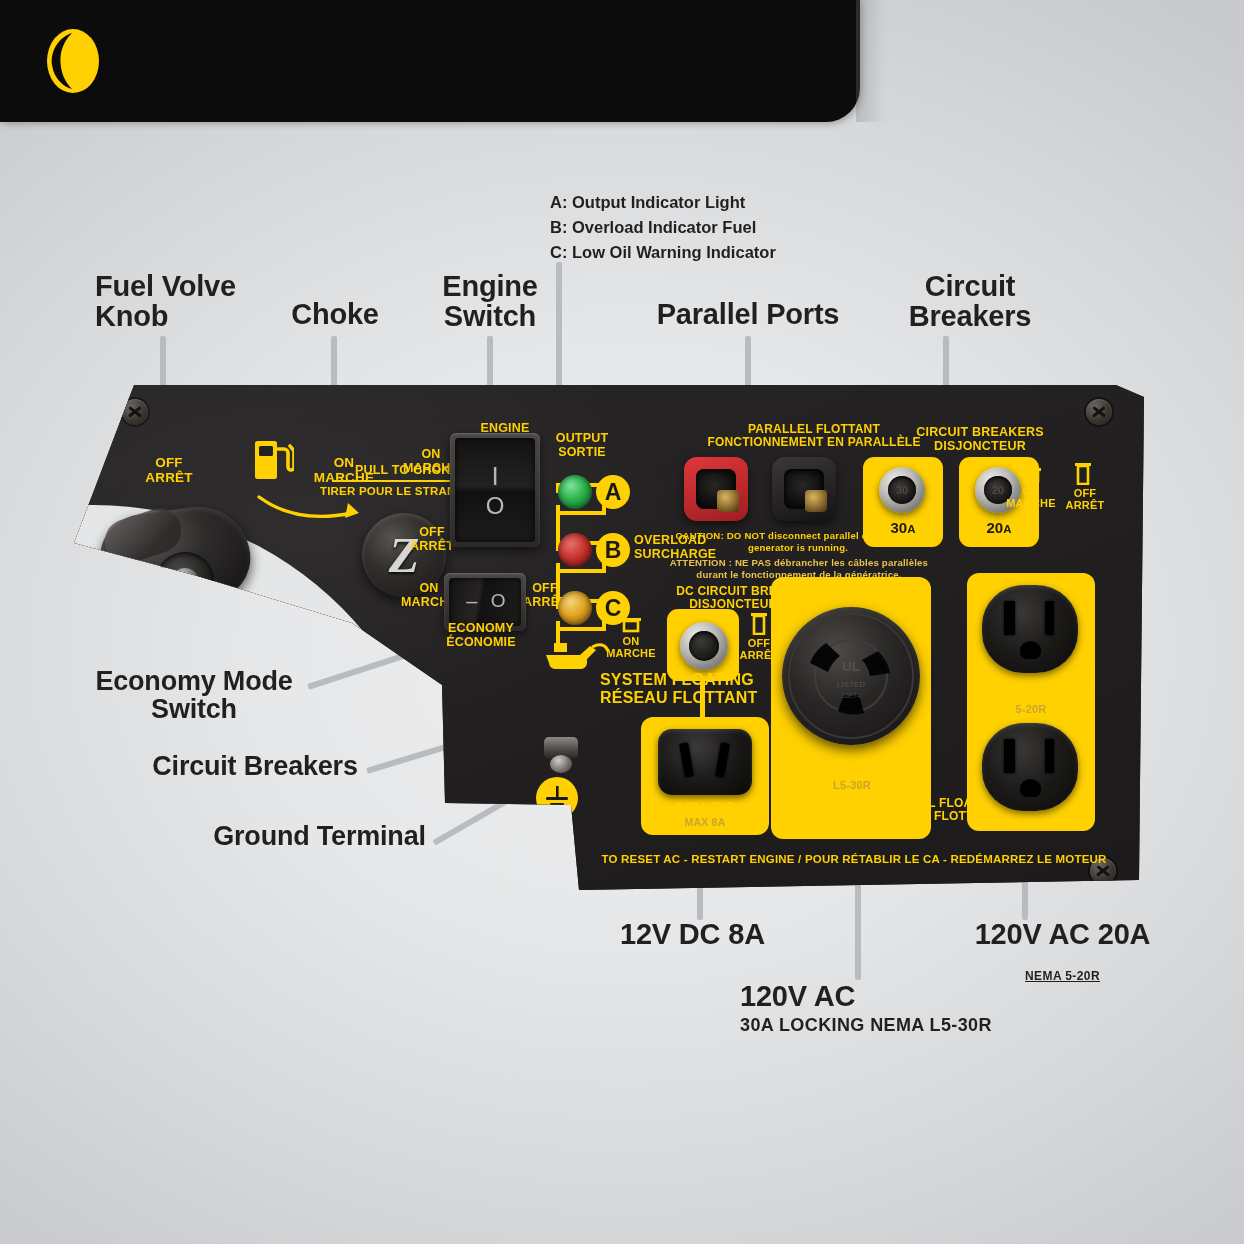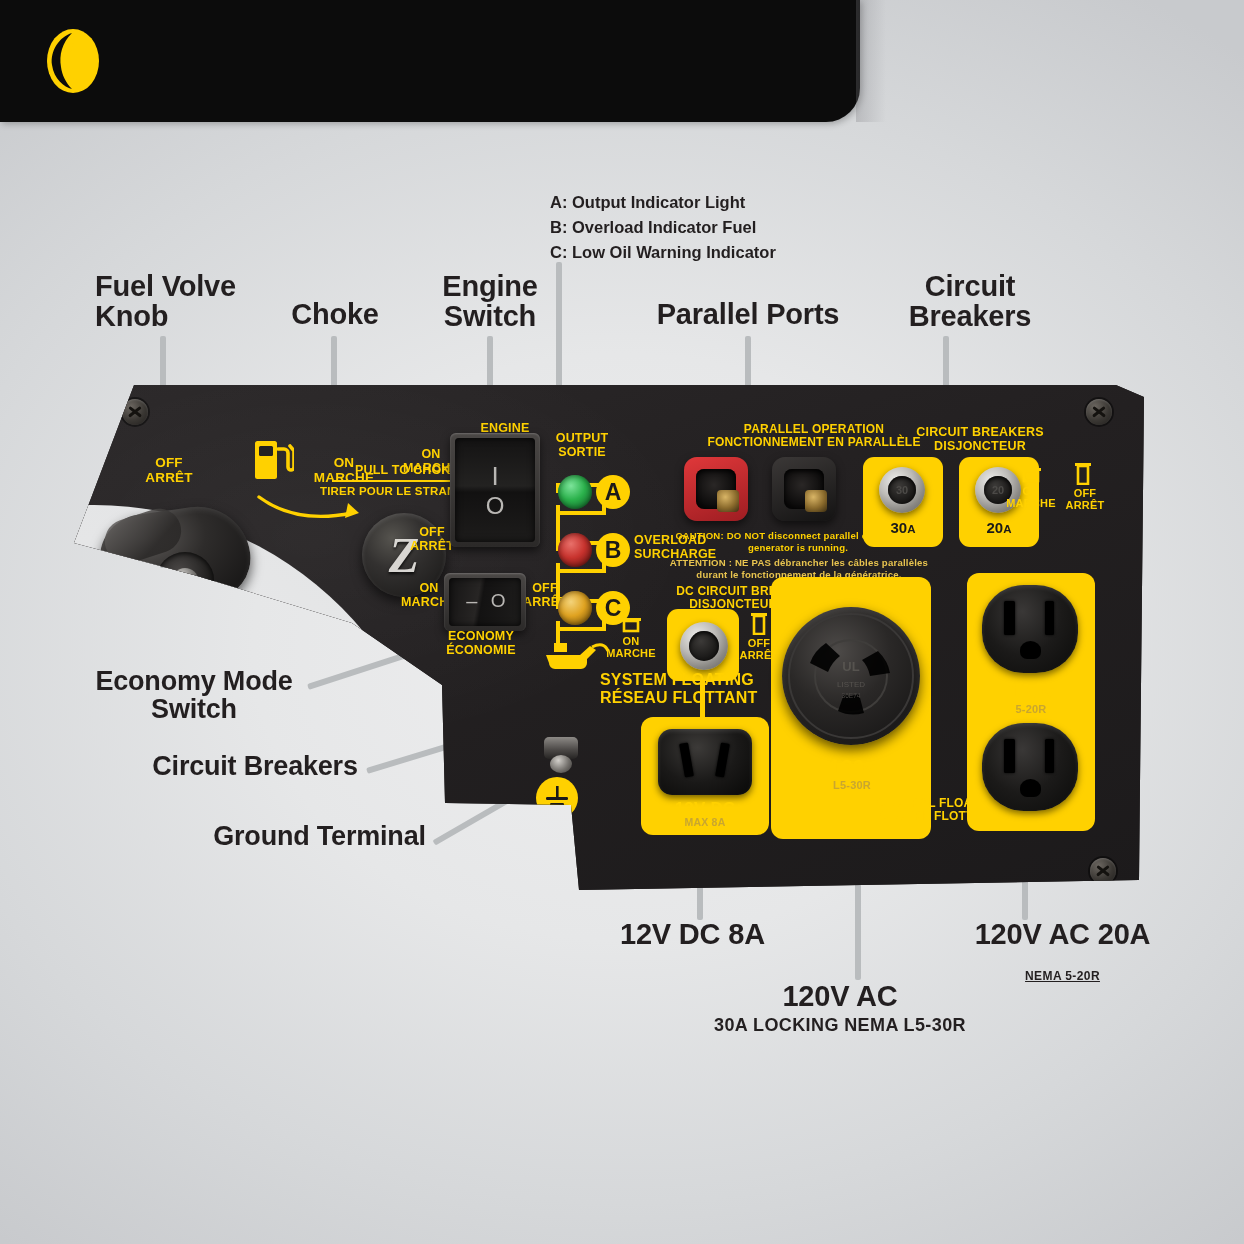--- a/index.html
+++ b/index.html
@@ -262,21 +262,21 @@
 </div>
 
 <div class="callout" style="left:207px;top:823px;width:225px;text-align:center;font-size:27px;">
   <span>Ground Terminal</span>
 </div>
 
 <div class="callout" style="left:620px;top:920px;width:170px;text-align:left;font-size:29px;">
   <span>12V DC 8A</span>
 </div>
 
-<div class="callout" style="left:700px;top:982px;width:280px;text-align:center;font-size:29px;">
+<div class="callout" style="left:740px;top:982px;width:280px;font-size:29px;">
   <span>120V AC</span>
   <span class="sub" style="font-size:18px;margin-top:4px;">30A LOCKING NEMA L5-30R</span>
 </div>
 
 <div class="callout" style="left:925px;top:920px;width:275px;text-align:center;font-size:29px;">
   <span>120V AC 20A</span>
   <span class="sub" style="font-size:12px;margin-top:20px;text-decoration:underline;">NEMA 5-20R</span>
 </div>
 
 <div class="lead v" style="left:160px;top:336px;height:232px;"></div>
@@ -373,21 +373,21 @@
   <div class="sil" style="left:440px;top:196px;width:62px;font-size:12.5px;">
     <span>OFF</span><br>
     <span>ARRÊT</span>
   </div>
   <div class="rockerframe" style="left:370px;top:188px;width:72px;height:48px;">
     <div class="rocker" style="background:linear-gradient(100deg,#151414 0%,#272524 40%,#131212 46%,#1e1d1c 100%);">
       <div class="mark" style="left:24%;top:26%;font-size:20px;">–</div>
       <div class="mark" style="left:58%;top:24%;font-size:19px;">O</div>
     </div>
   </div>
-  <div class="sil" style="left:352px;top:244px;width:110px;font-size:12.5px;">
+  <div class="sil" style="left:352px;top:236px;width:110px;font-size:12.5px;">
     <span>ECONOMY</span><br>
     <span>ÉCONOMIE</span>
   </div>
 
   <div class="sil" style="left:466px;top:46px;width:84px;font-size:12.5px;">
     <span>OUTPUT</span><br>
     <span>SORTIE</span>
   </div>
 
   <svg style="position:absolute;left:470px;top:82px;" width="118" height="190" viewBox="0 0 118 190">
@@ -411,21 +411,21 @@
     <span>SURCHARGE</span>
   </div>
 
   <svg style="position:absolute;left:464px;top:248px;" width="76" height="38" viewBox="0 0 76 38">
     <path d="M8 22 h34 l10 -9 l6 4 l-9 9 v4 a6 6 0 0 1 -6 6 h-26 a6 6 0 0 1 -6 -6 z" fill="#FFD100"></path>
     <rect x="16" y="10" width="13" height="9" fill="#FFD100"></rect>
     <path d="M54 14 q12 -6 16 4" fill="none" stroke="#FFD100" stroke-width="3"></path>
   </svg>
 
   <div class="sil" style="left:620px;top:38px;width:240px;font-size:12px;">
-    <span>PARALLEL OPERATION</span><br>
+    <span>PARALLEL FLOTTANT</span><br>
     <span>FONCTIONNEMENT EN PARALLÈLE</span>
   </div>
   <div class="pport" style="left:610px;top:72px;background:linear-gradient(160deg,#e0383a,#9e1d22);">
     <div class="inner">
       <div class="pin"></div>
     </div>
   </div>
   <div class="pport" style="left:698px;top:72px;background:linear-gradient(160deg,#3b3837,#141313);">
     <div class="inner">
       <div class="pin"></div>
@@ -573,13 +573,16 @@
   </div>
   <div id="gndsym">
     <svg viewBox="0 0 42 42" width="42" height="42">
       <rect x="20" y="9" width="2.6" height="12" fill="#1b1a19"></rect>
       <rect x="10" y="20" width="22" height="3" rx="1.2" fill="#1b1a19"></rect>
       <rect x="14" y="26" width="14" height="3" rx="1.2" fill="#1b1a19"></rect>
       <rect x="17.5" y="32" width="7" height="3" rx="1.2" fill="#1b1a19"></rect>
     </svg>
   </div>
 
+  <div class="sil" style="left:520px;top:468px;width:520px;font-size:11.5px;">
+    <span>TO RESET AC - RESTART ENGINE  /  POUR RÉTABLIR LE CA - REDÉMARREZ LE MOTEUR</span>
+  </div>
 </div>
 
 </body></html>

